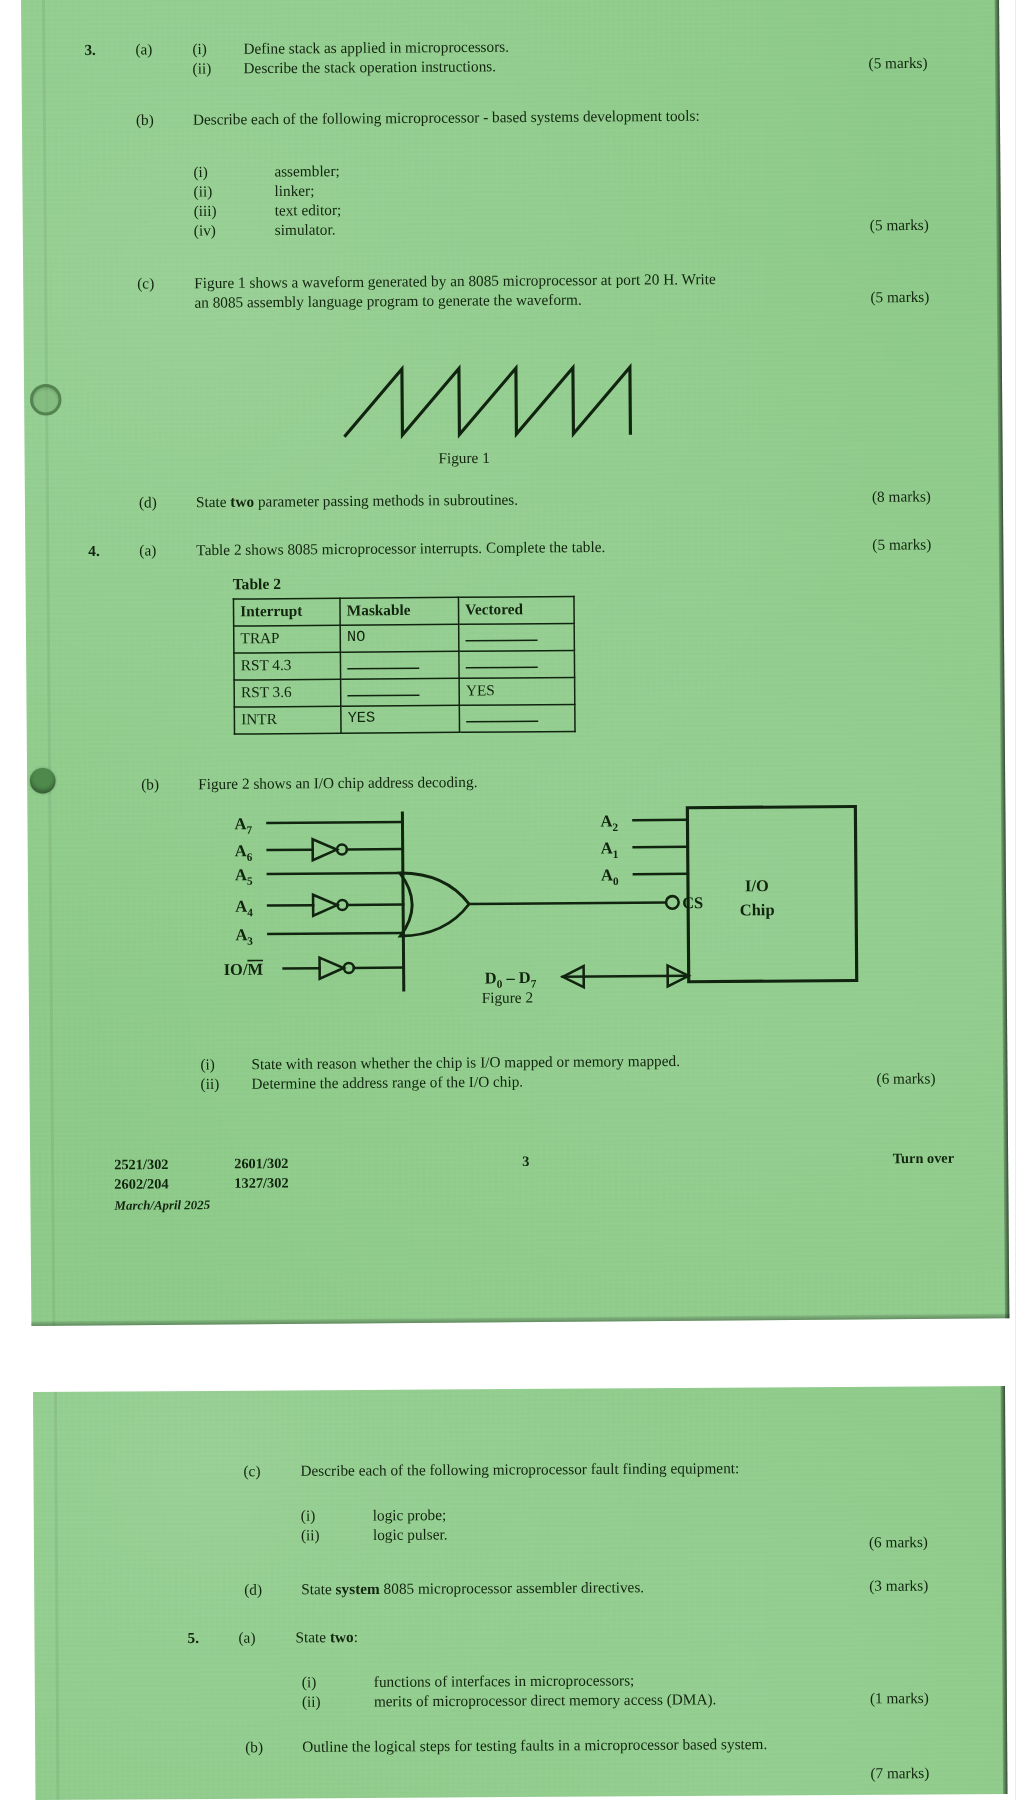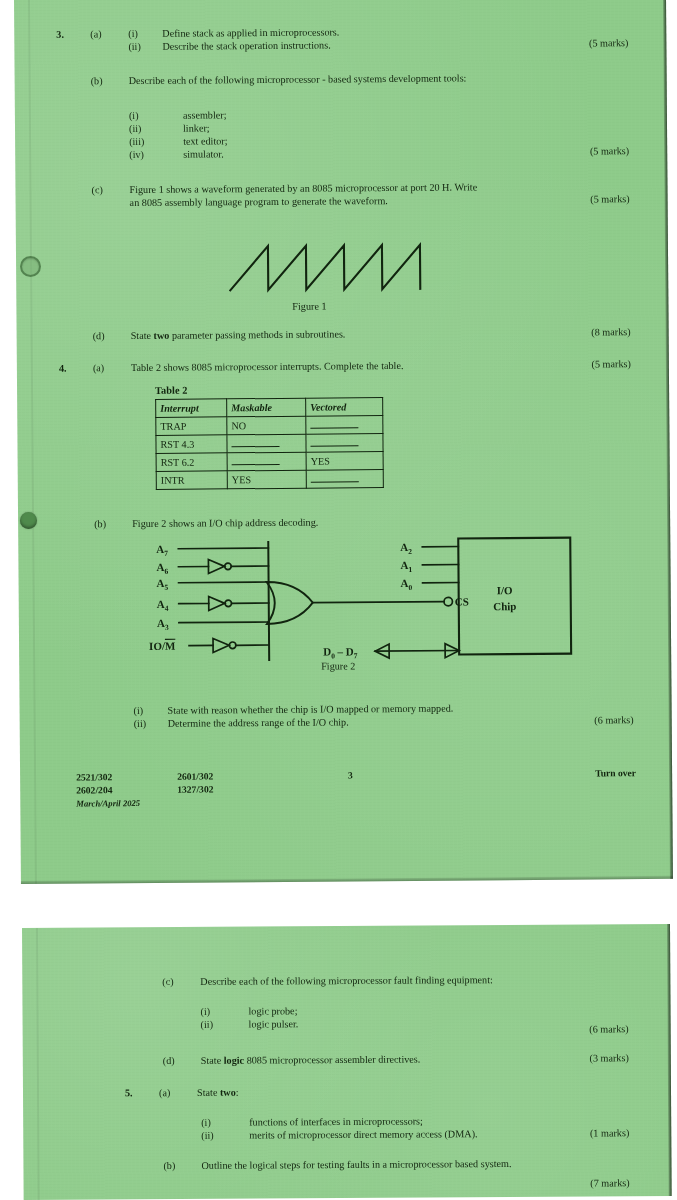--- a/index.html
+++ b/index.html
@@ -97,21 +97,21 @@
     position: absolute;
     display: flex;
     align-items: flex-start;
   }
   .col-num    { width: 34px; flex: none; font-weight: bold; }
   .col-alpha  { width: 38px; flex: none; }
   .col-rom    { width: 34px; flex: none; }
   .col-text   { flex: 1 1 auto; }
   .marks {
     position: absolute;
-    right: 2px;
+    right: 12px;
     white-space: nowrap;
     margin-left: 40px;
   }
   b.bold { font-weight: bold; }
 
   
   #figure1-wrap {
     position: absolute;
     left: 210px;
     top: 240px;
@@ -140,23 +140,23 @@
     border-collapse: collapse;
     font-size: 10.2px;
   }
   table.t2 th, table.t2 td {
     border: 1.4px solid #11240f;
     padding: 1px 4px 1px 4px;
     text-align: left;
     height: 15px;
     vertical-align: middle;
   }
-  table.t2 th { font-weight: bold; font-style: italic; }
+  table.t2 th { font-weight: bold; }
   table.t2 td.c-interrupt { width: 62px; }
-  table.t2 td.c-mask      { width: 70px; }
+  table.t2 td.c-mask      { width: 70px; font-family: Liberation Mono, monospace; }
   table.t2 td.c-vect      { width: 68px; }
   .blankline {
     display: inline-block;
     width: 48px;
     border-bottom: 1.4px solid #11240f;
     height: 8px;
     vertical-align: baseline;
   }
 
   
@@ -174,21 +174,21 @@
   
   #footer {
     position: absolute;
     left: 56px;
     top: 772px;
     width: 560px;
     font-size: 9.6px;
     font-weight: bold;
   }
   #footer .frow { position: relative; height: 13px; }
-  #footer .fcode2 { position: absolute; left: 101px; top: 0; }
+  #footer .fcode2 { position: absolute; left: 80px; top: 0; }
   #footer .fpage  { position: absolute; left: 272px; top: 0; }
   #footer .fturn  { position: absolute; right: 0; top: 0; }
   #footer-date {
     font-style: italic;
     font-weight: bold;
     font-size: 8.6px;
     margin-top: 1px;
   }
 </style>
 </head>
@@ -295,21 +295,21 @@
             <td class="c-interrupt">TRAP</td>
             <td class="c-mask">NO</td>
             <td class="c-vect"><span class="blankline"></span></td>
           </tr>
           <tr>
             <td class="c-interrupt">RST 4.3</td>
             <td class="c-mask"><span class="blankline"></span></td>
             <td class="c-vect"><span class="blankline"></span></td>
           </tr>
           <tr>
-            <td class="c-interrupt">RST 6.2</td>
+            <td class="c-interrupt">RST 3.6</td>
             <td class="c-mask"><span class="blankline"></span></td>
             <td class="c-vect">YES</td>
           </tr>
           <tr>
             <td class="c-interrupt">INTR</td>
             <td class="c-mask">YES</td>
             <td class="c-vect"><span class="blankline"></span></td>
           </tr>
         </tbody>
       </table>
@@ -436,21 +436,21 @@
     </div>
     <div class="qrow" style="left:140px; top:91px; width:468px;">
       <div class="col-alpha"></div>
       <div class="col-rom">(ii)</div>
       <div class="col-text" style="padding-left:14px;">logic pulser.</div>
       <div class="marks" style="top:7px;">(6 marks)</div>
     </div>
 
     <div class="qrow" style="left:140px; top:127px; width:468px;">
       <div class="col-alpha">(d)</div>
-      <div class="col-text"><span>State </span><b class="bold">logic</b><span> 8085 microprocessor assembler directives.</span></div>
+      <div class="col-text"><span>State </span><b class="bold">system</b><span> 8085 microprocessor assembler directives.</span></div>
       <div class="marks">(3 marks)</div>
     </div>
 
     <div class="qrow" style="left:102px; top:159px; width:506px;">
       <div class="col-num">5.</div>
       <div class="col-alpha">(a)</div>
       <div class="col-text"><span>State </span><b class="bold">two</b><span>:</span></div>
     </div>
     <div class="qrow" style="left:140px; top:189px; width:468px;">
       <div class="col-alpha"></div>

